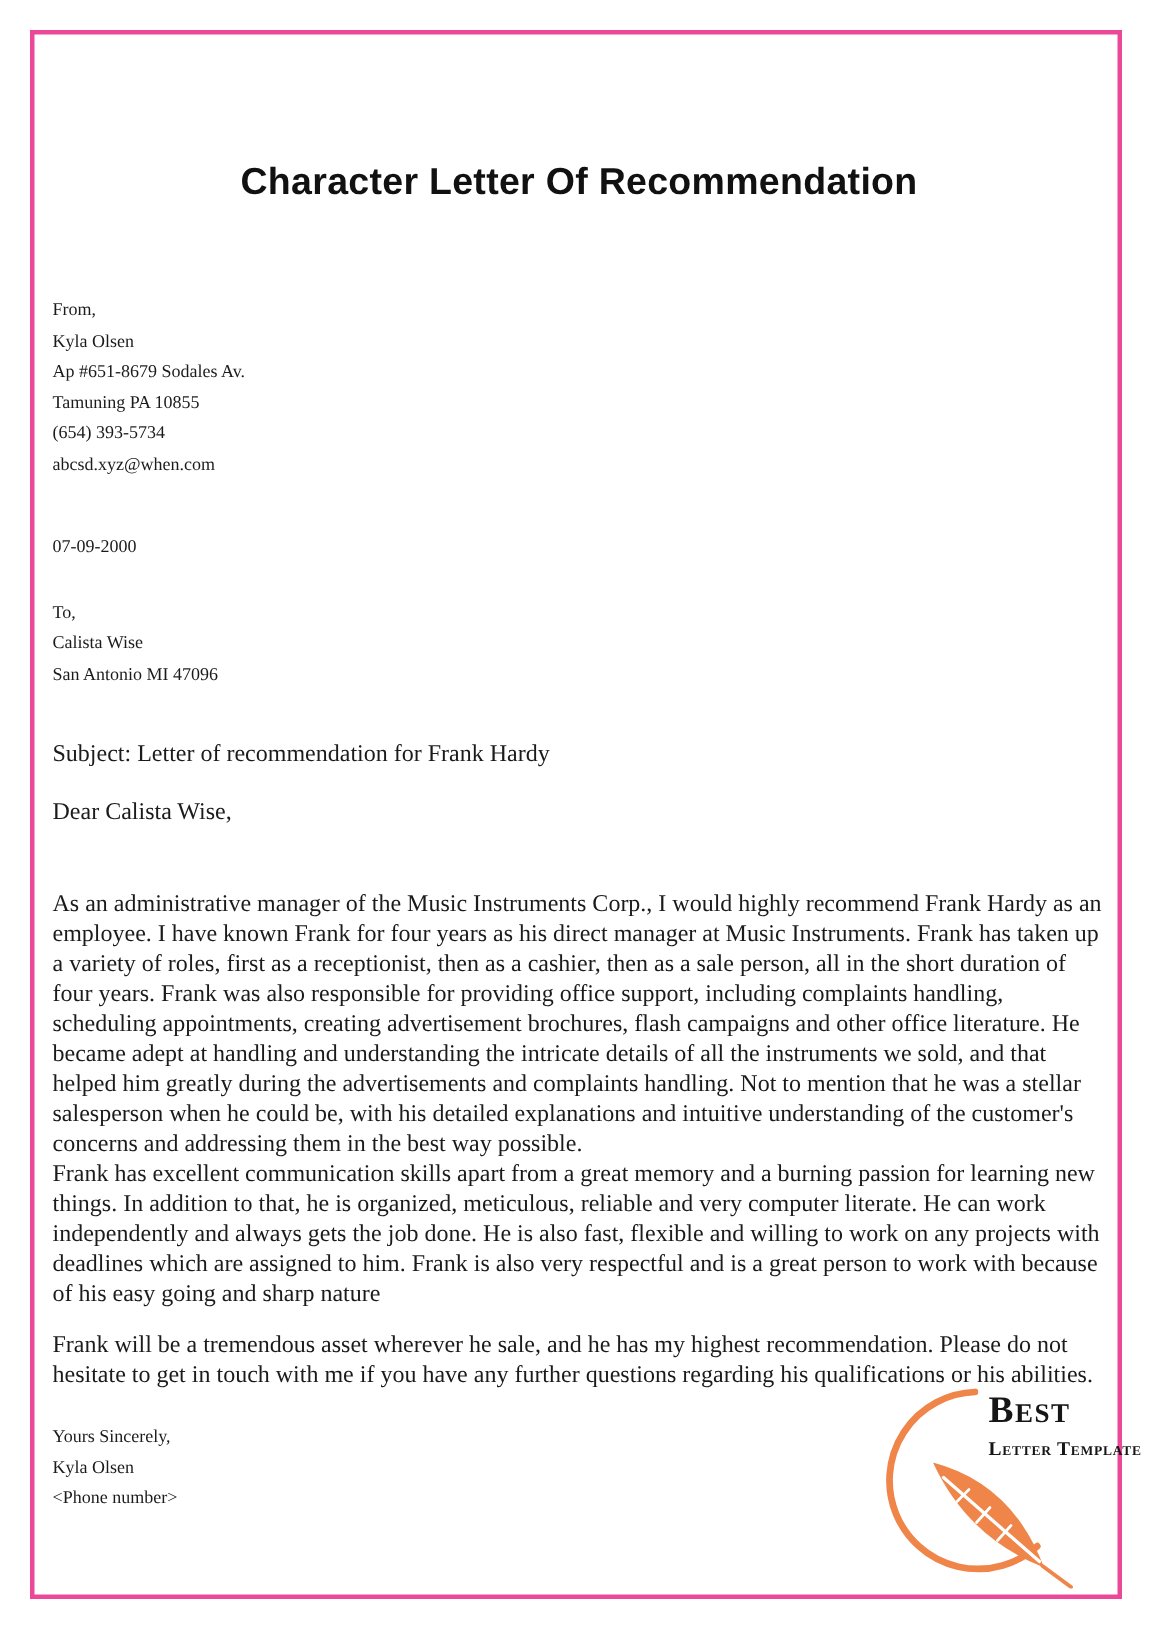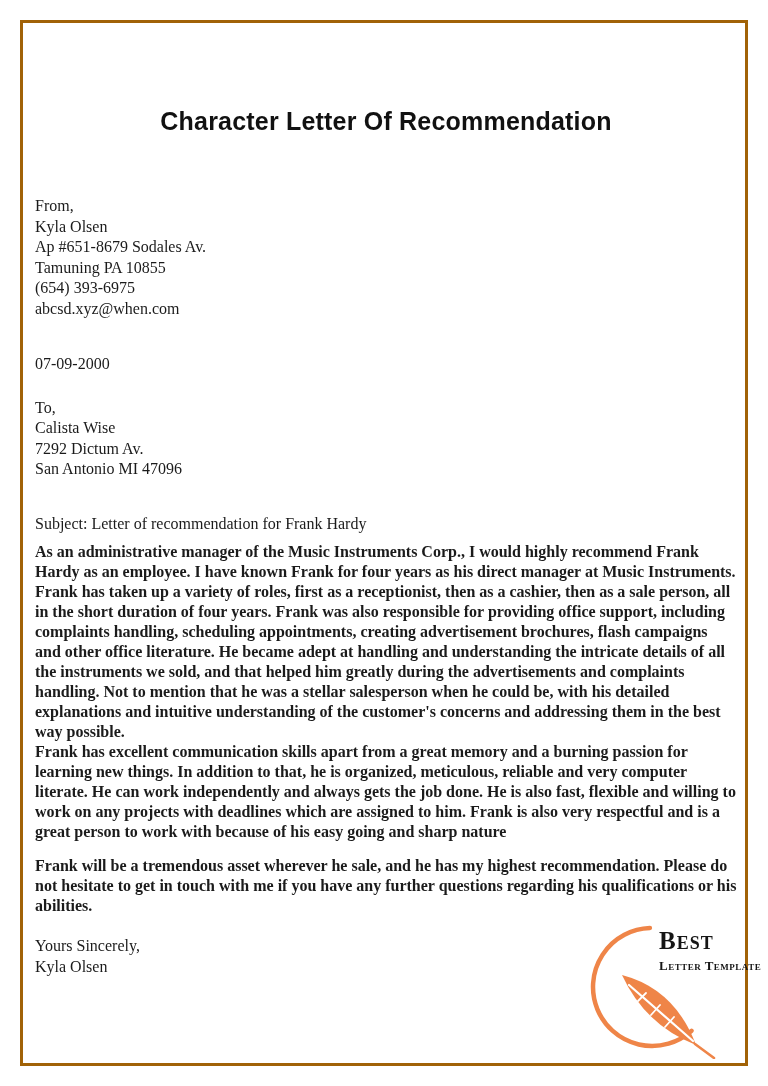--- a/index.html
+++ b/index.html
@@ -15,44 +15,44 @@
     overflow: hidden;
     font-family: "Liberation Serif", serif;
     color: #1b1b1b;
   }
   .frame {
     position: absolute;
     left: 20px;
     top: 20px;
     right: 20px;
     bottom: 20px;
-    border: 3px solid #a16207;
+    border: 3px solid #ec4899;
     box-sizing: border-box;
     padding: 0 8px 0 12px;
   }
   .title {
     margin: 84px 0 0 0;
     text-align: center;
     font-family: "Liberation Sans", sans-serif;
     font-weight: bold;
     font-size: 25px;
     line-height: 29px;
     color: #111111;
     letter-spacing: 0.2px;
   }
   .line {
-    font-size: 16px;
+    font-size: 12px;
     line-height: 20.5px;
   }
   .from-block { margin-top: 60px; }
   .date-line  { margin-top: 35px; }
   .to-block   { margin-top: 23px; }
   .subject-line { margin-top: 34px; font-size: 16px; line-height: 20.5px; }
   .salutation   { margin-top: 18px; font-size: 16px; line-height: 20.5px; }
-  .body-text { margin-top: 8px; width: 702px; font-weight: bold; }
+  .body-text { margin-top: 41px; width: 702px; }
   .body-text p {
     margin: 0;
     font-size: 16px;
     line-height: 20px;
   }
   .body-text p.spaced { margin-top: 14px; }
   .closing-block { margin-top: 20px; }
   .logo {
     position: absolute;
     right: 4px;
@@ -93,45 +93,46 @@
 <div class="page">
   <div class="frame">
 
     <h1 class="title">Character Letter Of Recommendation</h1>
 
     <div class="from-block">
       <div class="line">From,</div>
       <div class="line">Kyla Olsen</div>
       <div class="line">Ap #651-8679 Sodales Av.</div>
       <div class="line">Tamuning PA 10855</div>
-      <div class="line">(654) 393-6975</div>
+      <div class="line">(654) 393-5734</div>
       <div class="line">abcsd.xyz@when.com</div>
     </div>
 
     <div class="line date-line">07-09-2000</div>
 
     <div class="to-block">
       <div class="line">To,</div>
       <div class="line">Calista Wise</div>
-      <div class="line">7292 Dictum Av.</div>
       <div class="line">San Antonio MI 47096</div>
     </div>
 
     <div class="subject-line">Subject: Letter of recommendation for Frank Hardy</div>
 
+    <div class="salutation">Dear Calista Wise,</div>
 
     <div class="body-text">
       <p>As an administrative manager of the Music Instruments Corp., I would highly recommend Frank Hardy as an employee. I have known Frank for four years as his direct manager at Music Instruments. Frank has taken up a variety of roles, first as a receptionist, then as a cashier, then as a sale person, all in the short duration of four years. Frank was also responsible for providing office support, including complaints handling, scheduling appointments, creating advertisement brochures, flash campaigns and other office literature. He became adept at handling and understanding the intricate details of all the instruments we sold, and that helped him greatly during the advertisements and complaints handling. Not to mention that he was a stellar salesperson when he could be, with his detailed explanations and intuitive understanding of the customer's concerns and addressing them in the best way possible.</p>
       <p>Frank has excellent communication skills apart from a great memory and a burning passion for learning new things. In addition to that, he is organized, meticulous, reliable and very computer literate. He can work independently and always gets the job done. He is also fast, flexible and willing to work on any projects with deadlines which are assigned to him. Frank is also very respectful and is a great person to work with because of his easy going and sharp nature</p>
       <p class="spaced">Frank will be a tremendous asset wherever he sale, and he has my highest recommendation. Please do not hesitate to get in touch with me if you have any further questions regarding his qualifications or his abilities.</p>
     </div>
 
     <div class="closing-block">
       <div class="line">Yours Sincerely,</div>
       <div class="line">Kyla Olsen</div>
+      <div class="line">&lt;Phone number&gt;</div>
     </div>
 
     <div class="logo">
       <svg width="160" height="142" viewBox="0 0 160 142">
 
         <path d="M 68.9 11 A 59 59 0 1 0 110.5 113.8" fill="none" stroke="#ef8548" stroke-width="4.5" stroke-linecap="round"></path>
 
         <path d="M 41 58 Q 94 72 115 128 Q 64 108 41 58 Z" fill="#ef8548"></path>
 
         <path d="M 114 127 L 133 141" fill="none" stroke="#ef8548" stroke-width="2.6" stroke-linecap="round"></path>

